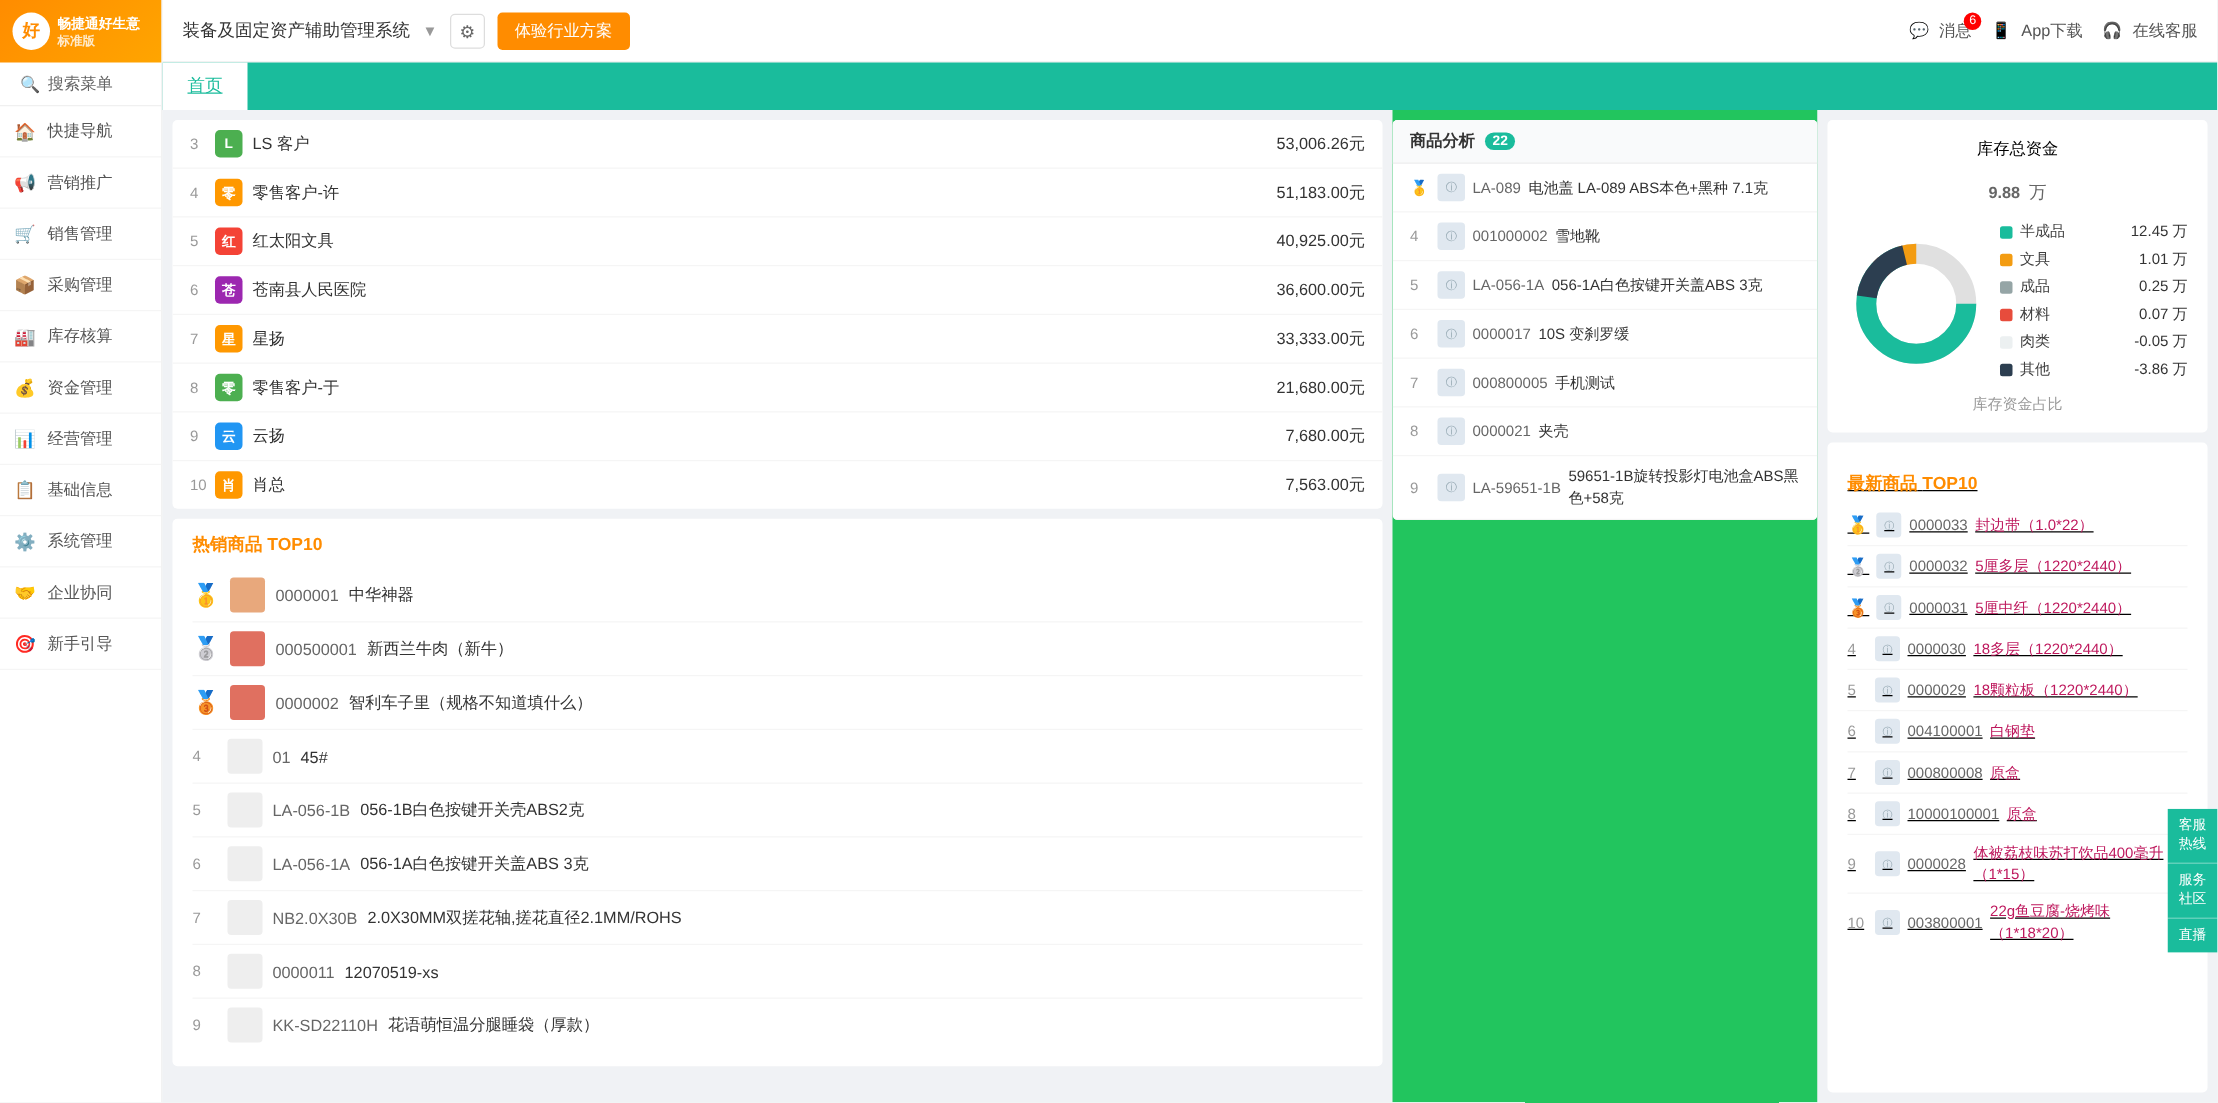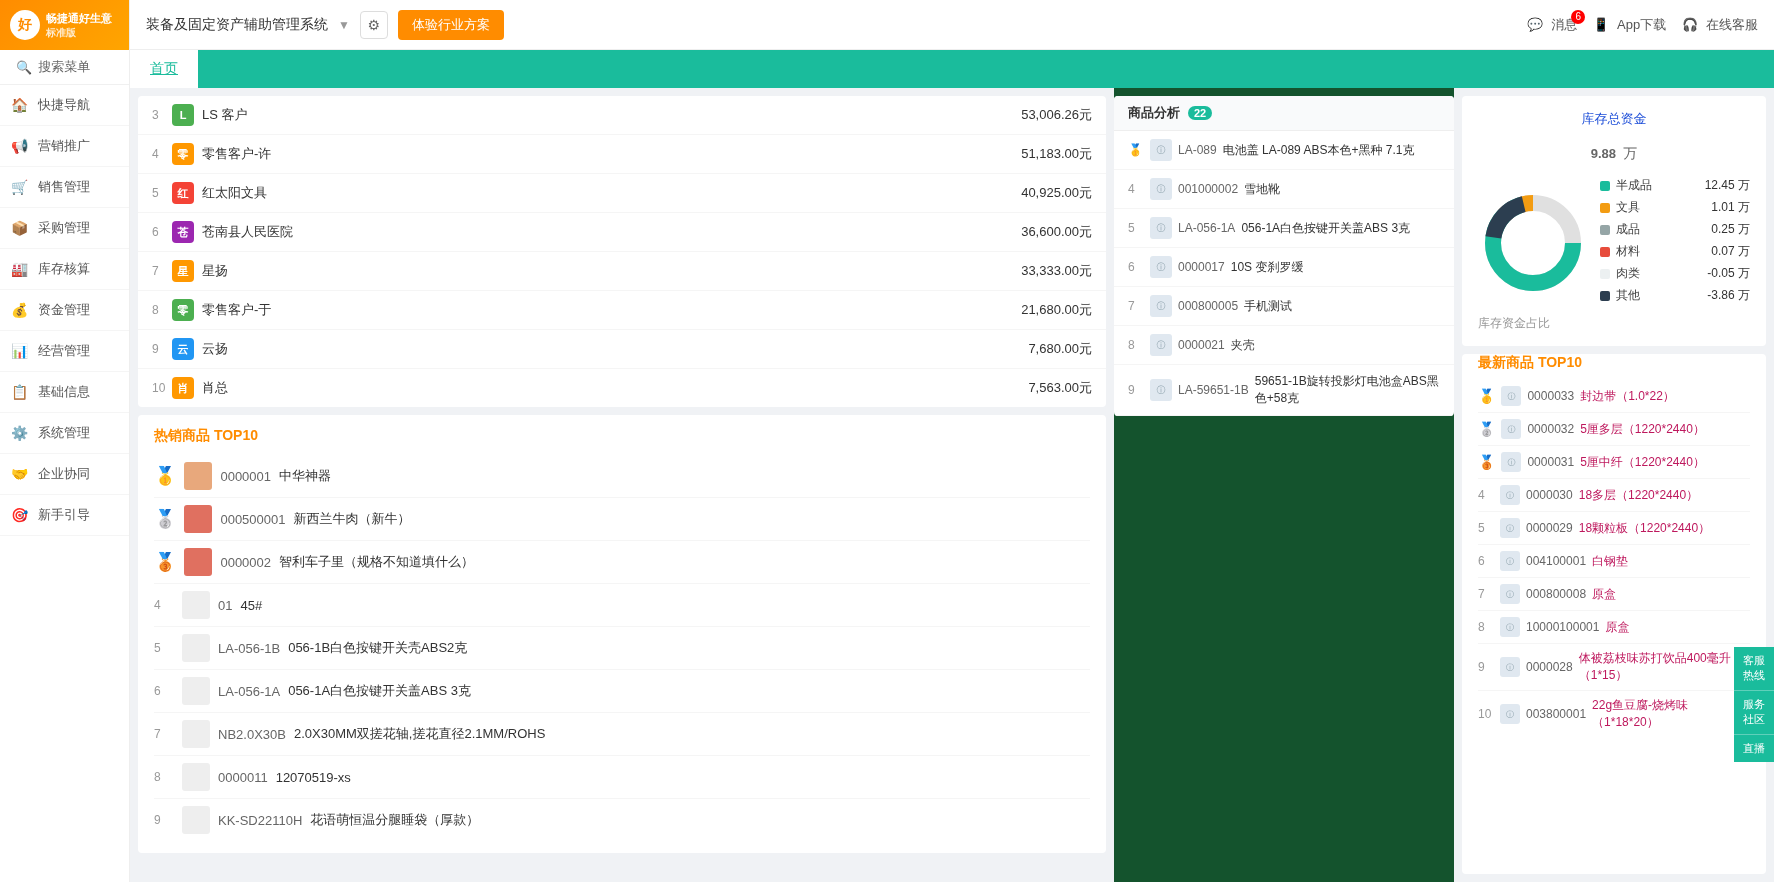--- a/index.html
+++ b/index.html
@@ -277,21 +277,21 @@
 
     
     .stock-card {
       background: #fff;
       border-radius: 4px;
       margin-bottom: 8px;
       padding: 14px 16px;
     }
     .stock-title {
       font-size: 13px;
-      color: #1d4ed8;
+      color: #000000;
       margin-bottom: 6px;
       text-align: center;
     }
     .stock-amount {
       text-align: center;
       font-size: 26px;
       font-weight: bold;
       color: #333;
       margin-bottom: 12px;
     }
@@ -321,30 +321,31 @@
     .legend-dot {
       width: 10px; height: 10px;
       border-radius: 2px;
       flex-shrink: 0;
     }
     .legend-label { flex: 1; color: #404040; }
     .legend-value { color: #333; font-weight: 500; }
     .stock-sub {
       font-size: 12px;
       color: #999;
-      text-align: left;
+      text-align: center;
       margin-top: 6px;
     }
 
     
     .newest-section {
       background: #fff;
       border-radius: 4px;
-      padding: 0 16px;
+      padding: 24px 16px;
       flex: 1;
+      text-decoration: underline;
     }
     .newest-title {
       font-size: 14px;
       font-weight: bold;
       color: #333;
       margin-bottom: 8px;
     }
     .newest-title span { color: #ff8c00; }
     .new-row {
       display: flex;
@@ -393,21 +394,21 @@
     .float-btn:last-child { border-bottom: none; }
     .col-left {
       flex: 1;
       overflow-y: auto;
       background: #f0f2f5;
     }
     .col-right-top {
       width: 340px;
       flex-shrink: 0;
       overflow-y: auto;
-      background: #14532d;
+      background: #22c55e;
     }
 
     .rank-medal-img { font-size: 18px; }
   </style>
 </head>
 <body>
 
 <div class="sidebar">
   <div class="sidebar-logo">
     <div class="logo-icon">好</div>

